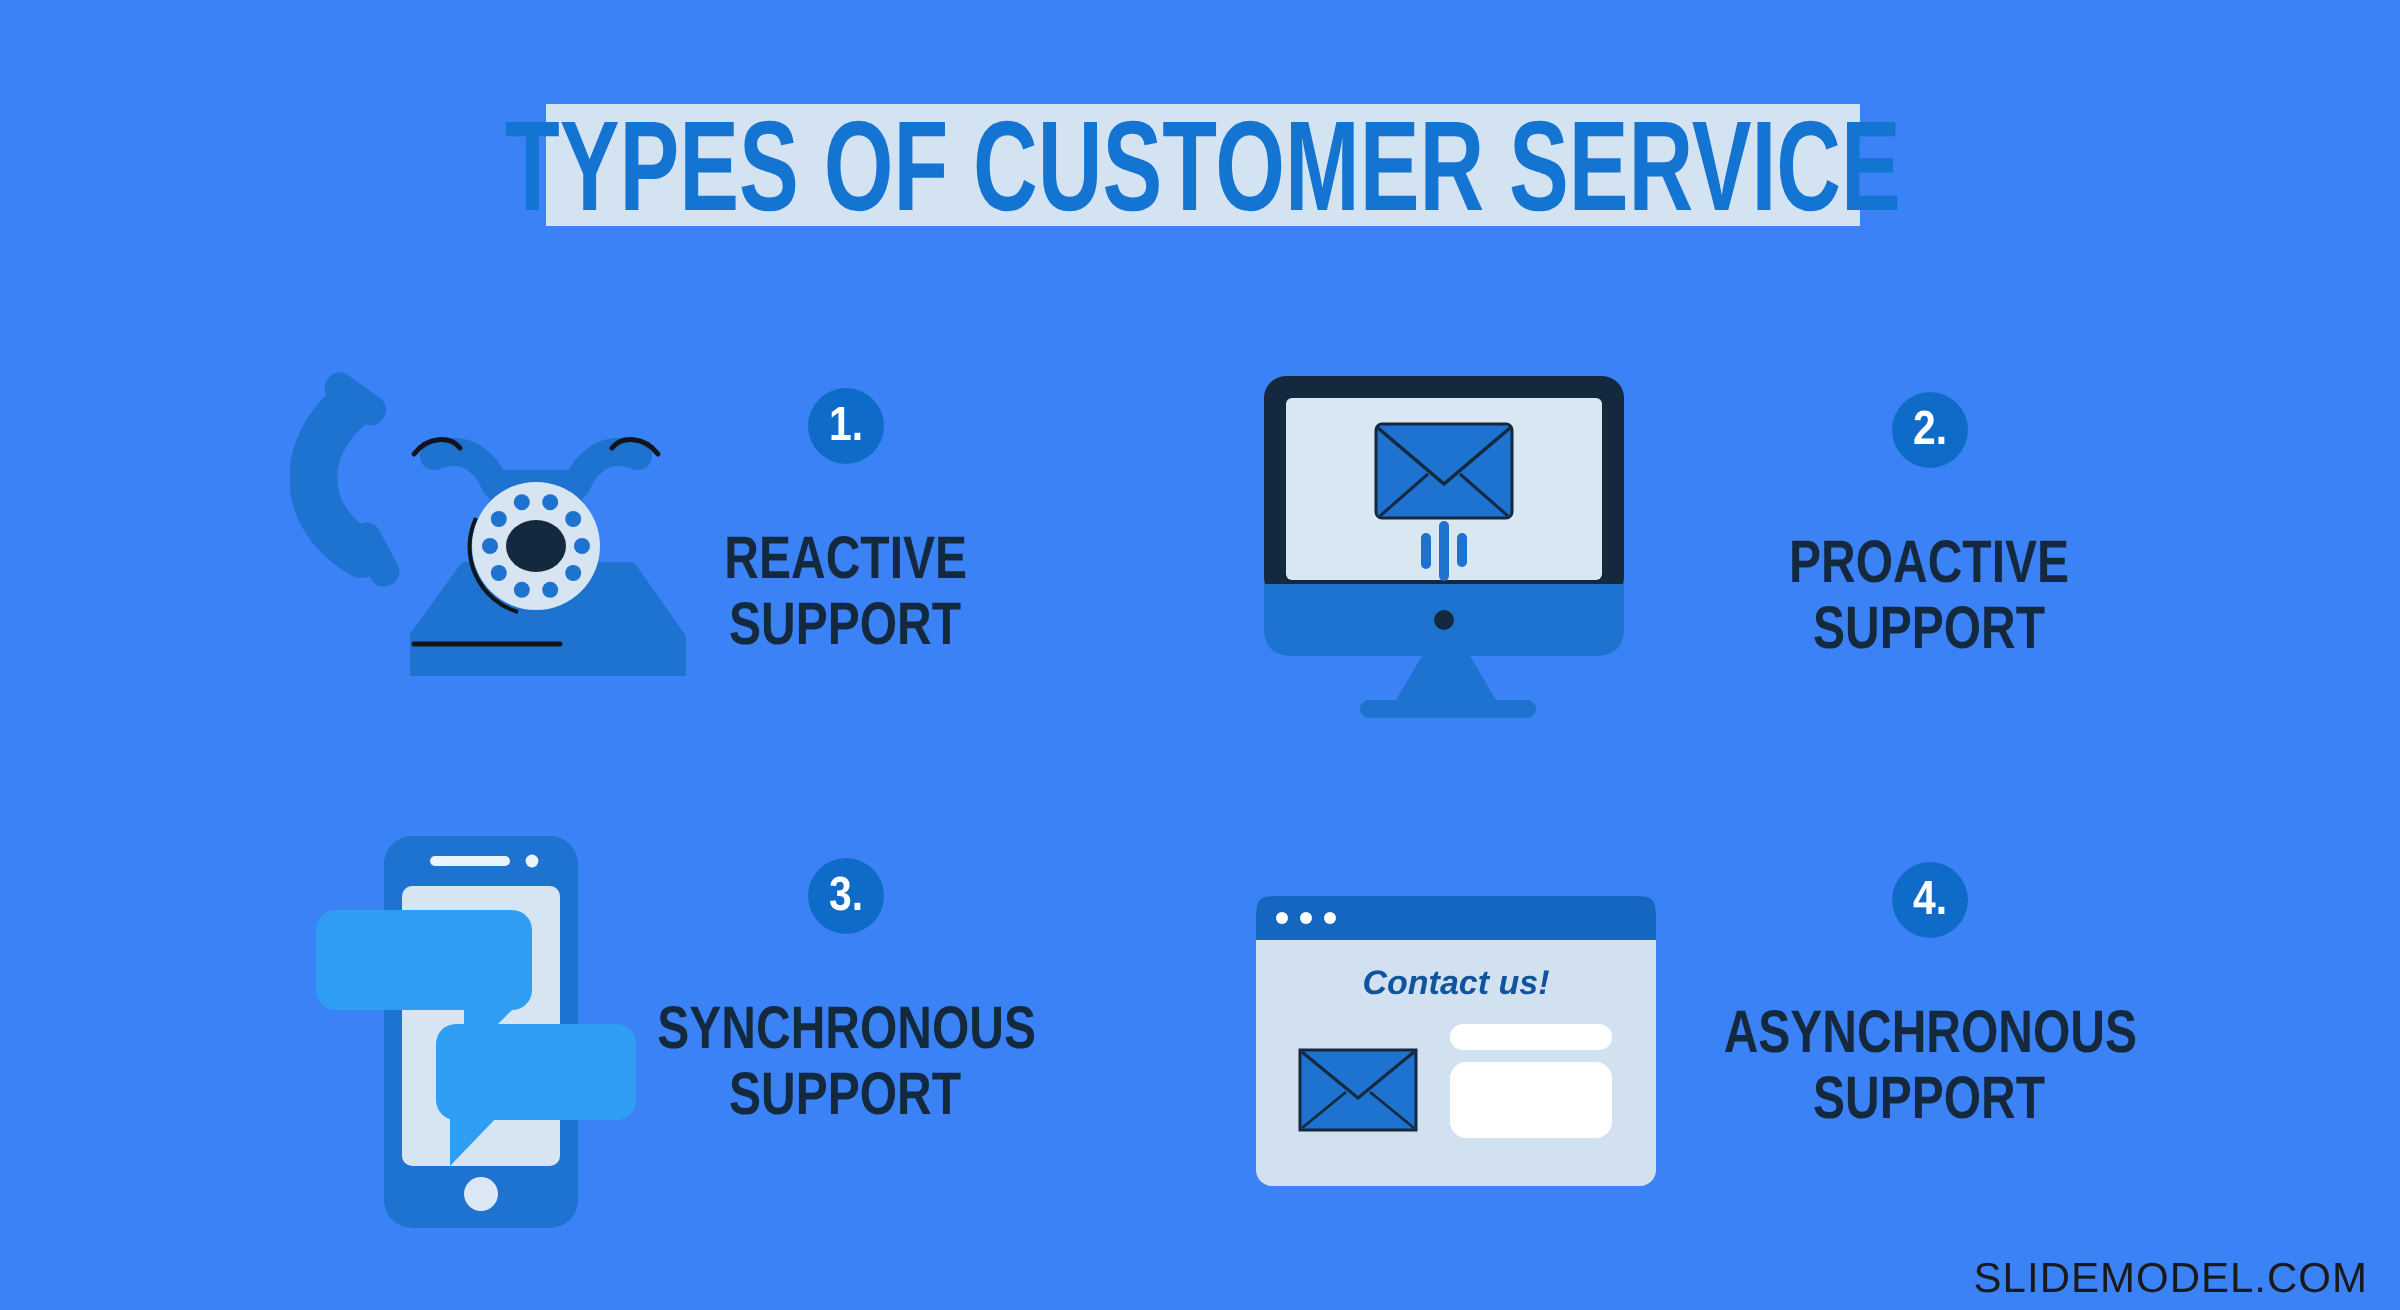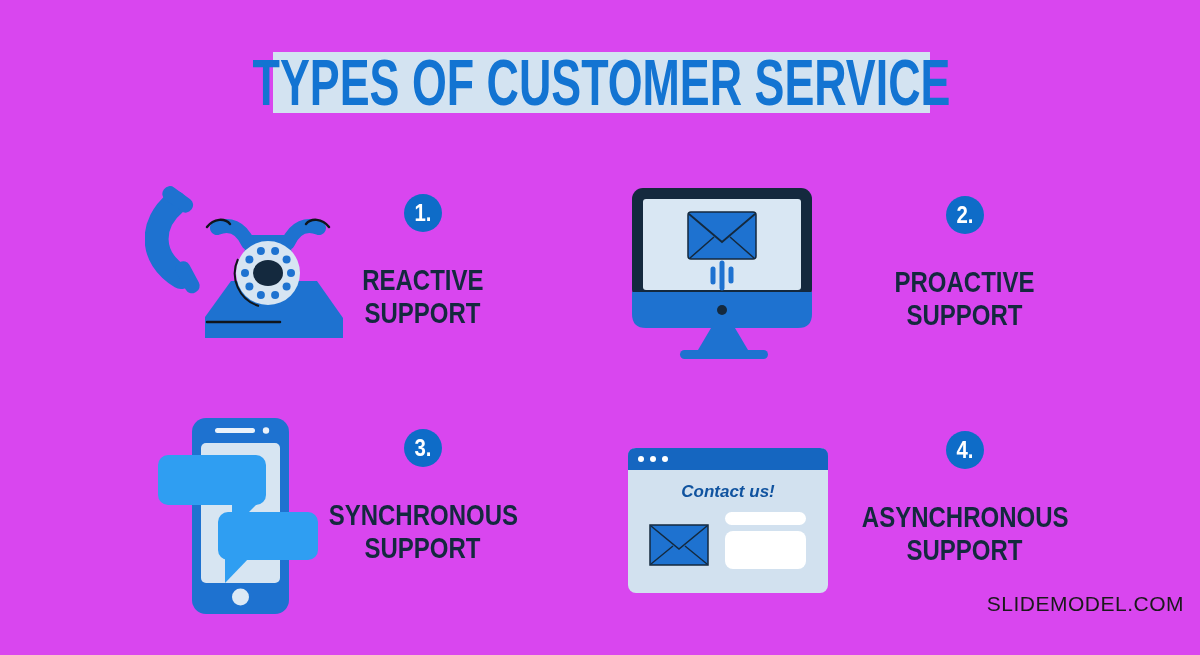--- a/index.html
+++ b/index.html
@@ -1,19 +1,19 @@
 <!DOCTYPE html>
 <html><head>
 <meta charset="utf-8">
 <style>
   * { margin:0; padding:0; box-sizing:border-box; }
   html,body { background:#ffffff; }
   body { font-family:"Liberation Sans", sans-serif; }
   .canvas {
-    position:relative; width:1200px; height:655px; background:#d946ef;
+    position:relative; width:1200px; height:655px; background:#3b82f6;
     overflow:hidden; margin:0 auto;
   }
   
   .title-box {
     position:absolute; left:273px; top:52px; width:657px; height:61px;
     background:#D3E3F1; display:flex; align-items:center; justify-content:center;
   }
   .title-box .cond-title {
     display:inline-block; white-space:nowrap;
     font-size:64px; font-weight:bold; color:#1374D2;
@@ -37,21 +37,21 @@
     margin-top:31px; display:flex; flex-direction:column; align-items:center;
   }
   .cond {
     display:block; white-space:nowrap; text-align:center;
     font-size:30px; font-weight:bold; color:#14293E; line-height:33px;
     transform:scaleX(0.80); transform-origin:50% 50%;
   }
   .icon-box { position:absolute; }
   
   .watermark {
-    position:absolute; right:16px; top:592px;
+    position:absolute; right:16px; top:628px;
     font-size:21px; color:#1A1A1A; letter-spacing:0.5px;
     font-family:"Liberation Sans", sans-serif;
   }
 </style>
 </head>
 <body>
 
 <div class="canvas">
 
   <div class="title-box">

